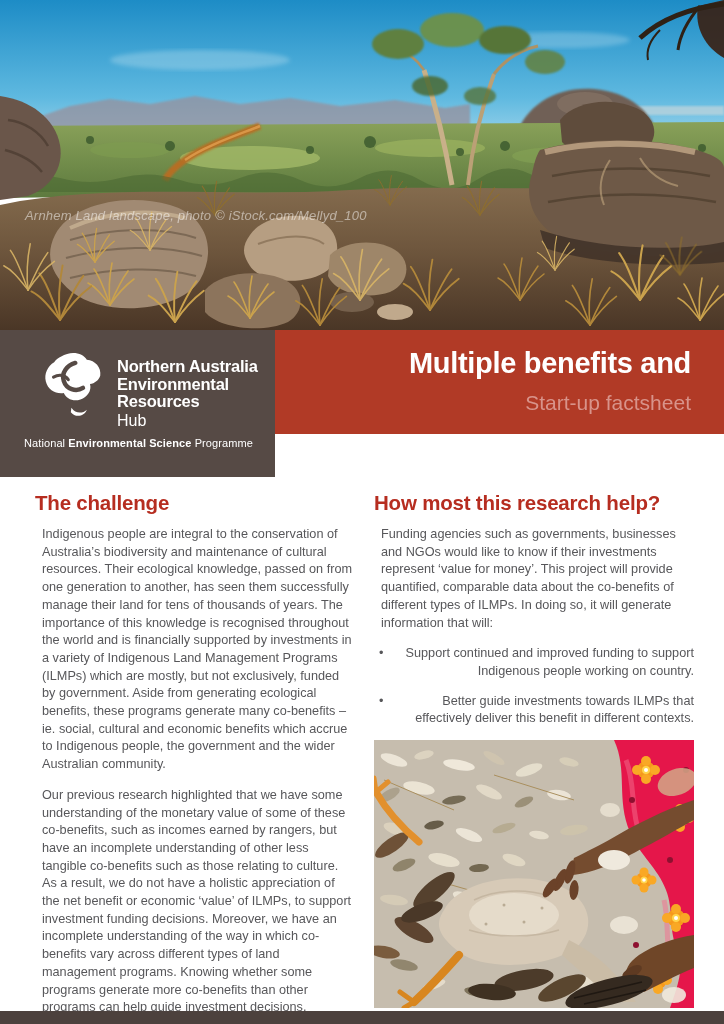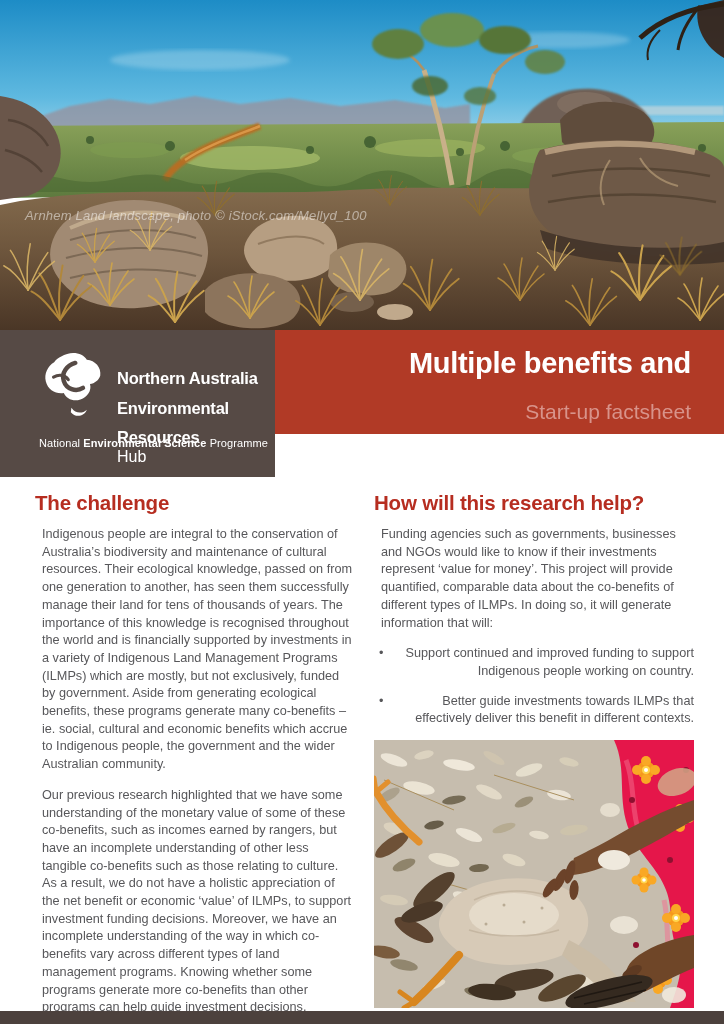--- a/index.html
+++ b/index.html
@@ -27,26 +27,26 @@
     letter-spacing:.2px;
   }
   
   .band{position:absolute;top:330px;left:0;width:724px;height:147px;display:flex;}
   .band-left{width:275px;height:147px;background:var(--band-left);position:relative;}
   .band-right{flex:1;height:104px;background:var(--band-right);
     text-align:right;padding:15px 33px 0 0;color:#fff;}
   .logo-row{display:flex;align-items:flex-start;padding:20px 0 0 42px;}
   .logo-icon{width:64px;height:72px;flex:none;}
   .logo-words{margin-left:11px;color:#fff;padding-top:8px;}
-  .logo-words .l{font-weight:bold;font-size:16.5px;line-height:17.5px;letter-spacing:-.2px;margin-top:12px;}
+  .logo-words .l{font-weight:bold;font-size:16.5px;line-height:17.5px;letter-spacing:-.2px;}
   .logo-words .hub{font-weight:normal;font-size:16px;line-height:19px;}
-  .nesp{position:absolute;left:39px;bottom:28px;color:#fff;font-size:11px;letter-spacing:.1px;}
+  .nesp{position:absolute;left:24px;bottom:28px;color:#fff;font-size:11px;letter-spacing:.1px;}
   .nesp b{font-weight:bold;}
   .band-title{font-size:29px;line-height:37px;font-weight:bold;letter-spacing:-.3px;margin:0;}
-  .band-subtitle{font-size:21px;color:var(--subtitle-pink);margin-top:18px;}
+  .band-subtitle{font-size:21px;color:var(--subtitle-pink);margin-top:9px;}
   
   .content{position:absolute;top:477px;left:0;width:616px;height:535px;background:#fff;}
   .col{position:absolute;top:14px;width:320px;}
   .col-left{left:35px;}
   .col-right{left:374px;}
   h2{margin:0 0 11px 0;font-size:20.5px;line-height:24px;font-weight:bold;color:var(--accent-red);letter-spacing:-.2px;}
   .col p{margin:0 0 13px 7px;font-size:12.7px;line-height:17.7px;color:var(--body-text);}
   ul.bullets{list-style:none;margin:4px 0 0 0;padding:0 0 0 5px;}
   ul.bullets li{
     position:relative;padding-left:13px;margin-bottom:12px;
@@ -226,21 +226,21 @@
 
   <div class="content">
 
     <div class="col col-left">
       <h2>The challenge</h2>
       <p>Indigenous people are integral to the conservation of Australia’s biodiversity and maintenance of cultural resources. Their ecological knowledge, passed on from one generation to another, has seen them successfully manage their land for tens of thousands of years. The importance of this knowledge is recognised throughout the world and is financially supported by investments in a variety of Indigenous Land Management Programs (ILMPs) which are mostly, but not exclusively, funded by government. Aside from generating ecological benefits, these programs generate many co-benefits – ie. social, cultural and economic benefits which accrue to Indigenous people, the government and the wider Australian community.</p>
       <p>Our previous research highlighted that we have some understanding of the monetary value of some of these co-benefits, such as incomes earned by rangers, but have an incomplete understanding of other less tangible co-benefits such as those relating to culture. As a result, we do not have a holistic appreciation of the net benefit or economic ‘value’ of ILMPs, to support investment funding decisions. Moreover, we have an incomplete understanding of the way in which co-benefits vary across different types of land management programs. Knowing whether some programs generate more co-benefits than other programs can help guide investment decisions.</p>
     </div>
 
     <div class="col col-right">
-      <h2>How will this research help?</h2>
+      <h2>How most this research help?</h2>
       <p>Funding agencies such as governments, businesses and NGOs would like to know if their investments represent ‘value for money’. This project will provide quantified, comparable data about the co-benefits of different types of ILMPs. In doing so, it will generate information that will:</p>
       <ul class="bullets">
         <li>Support continued and improved funding to support Indigenous people working on country.</li>
         <li>Better guide investments towards ILMPs that effectively deliver this benefit in different contexts.</li>
       </ul>
 
       <div class="photo">
         <svg width="320" height="268" viewBox="0 0 320 268">
           <rect x="0" y="0" width="320" height="268" fill="#c6bdae"></rect>
 

